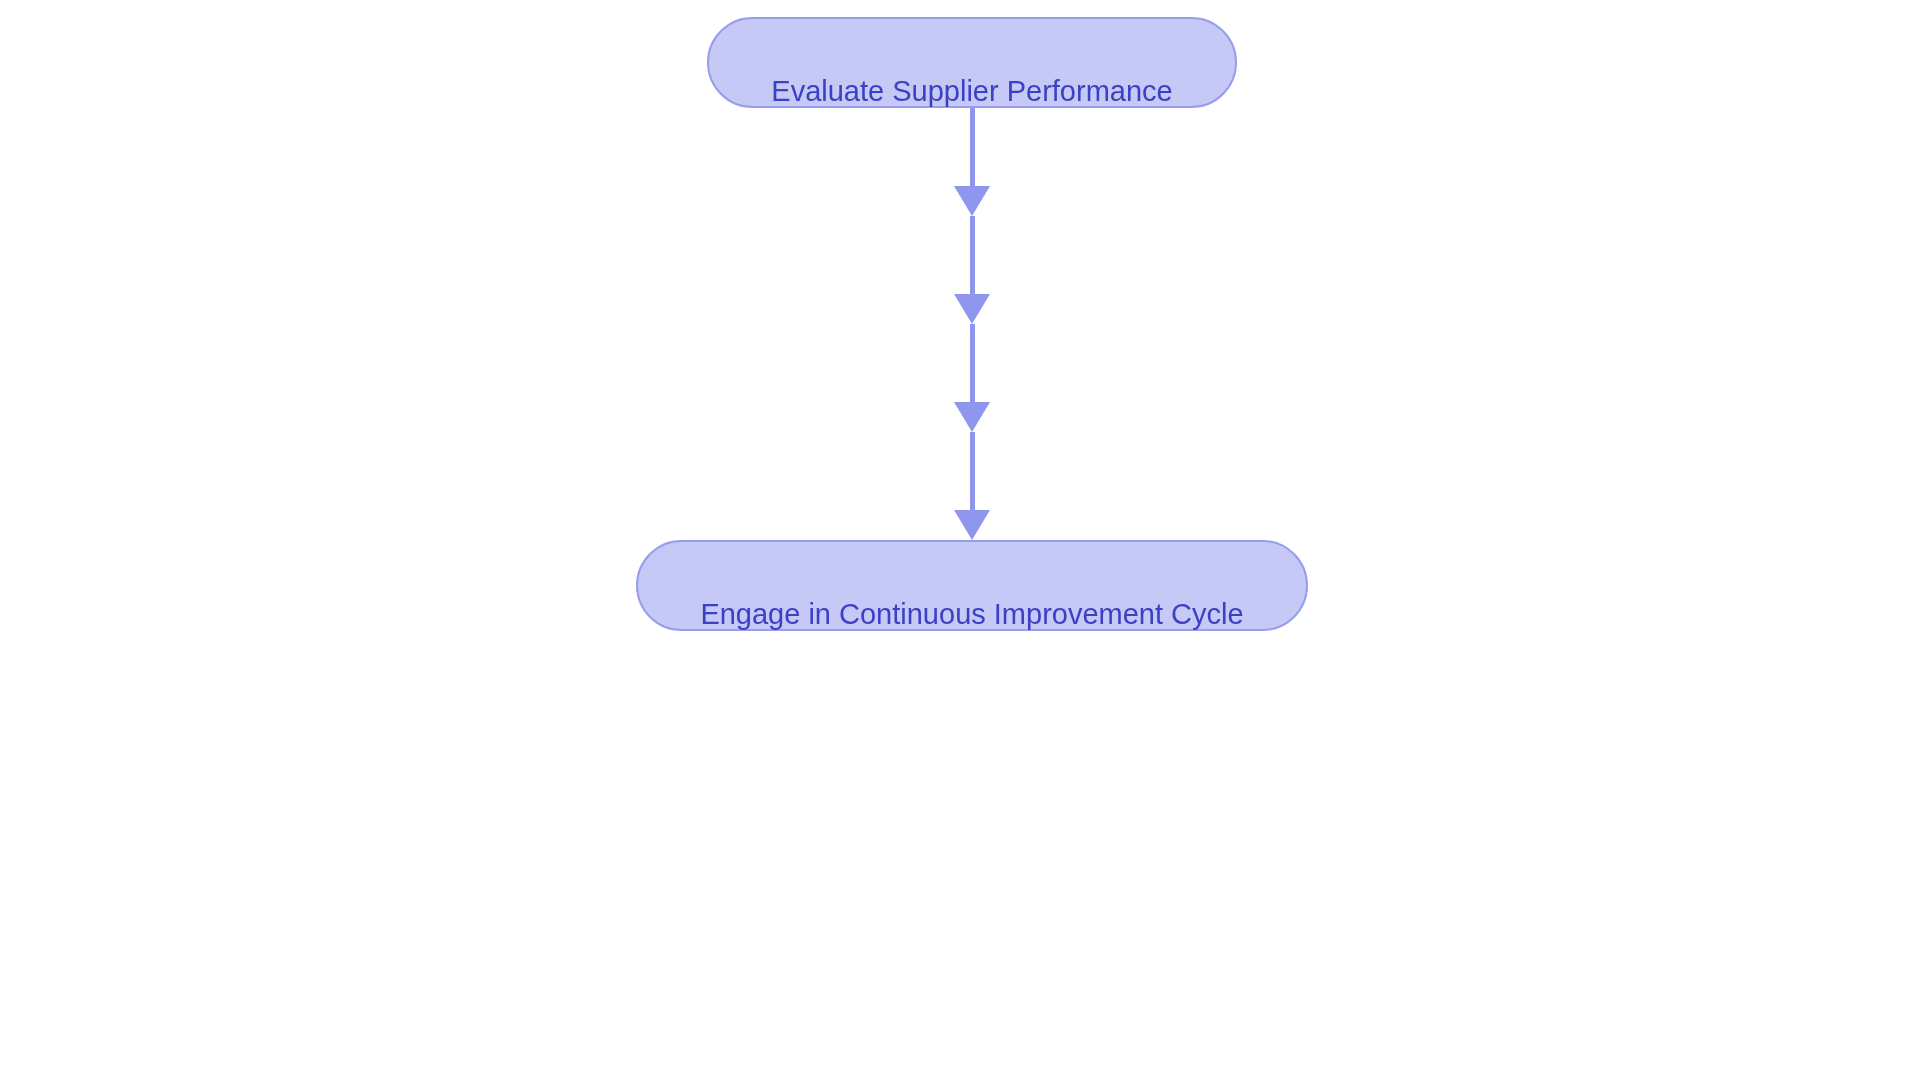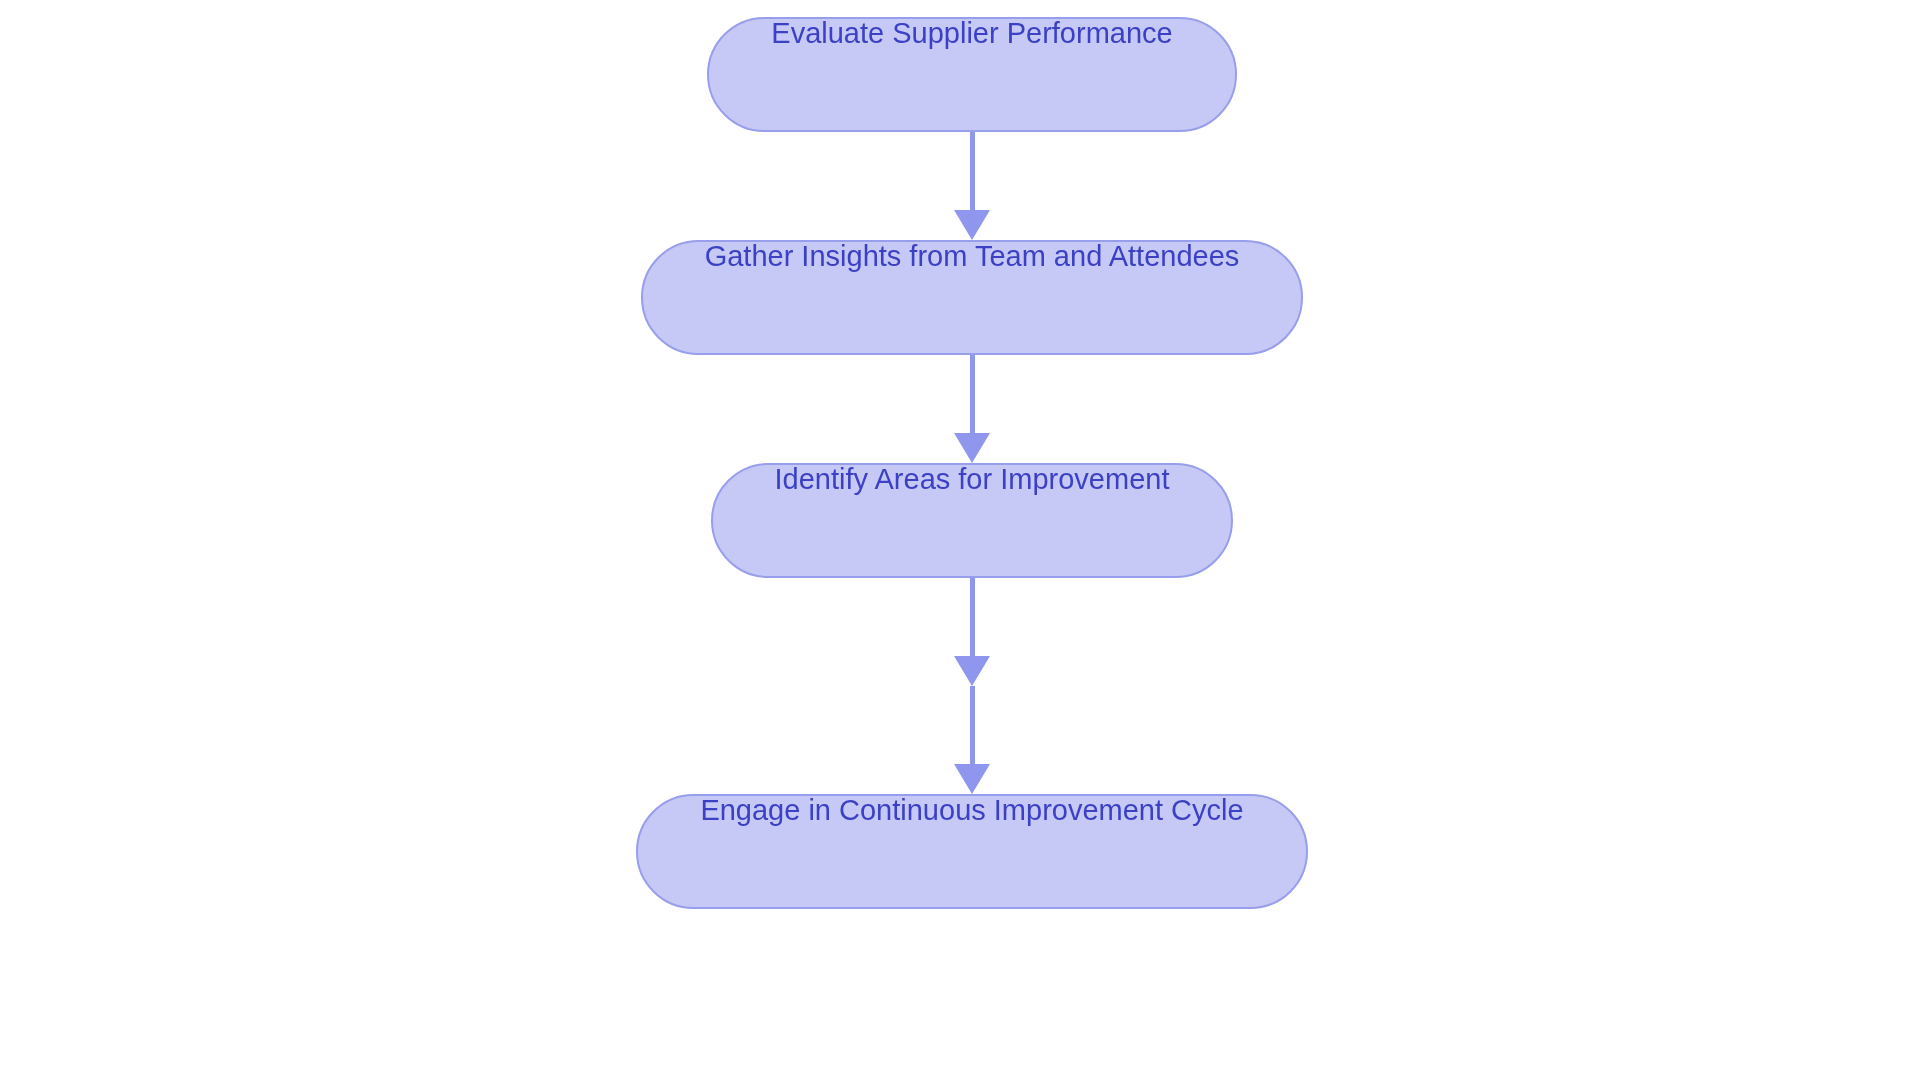--- a/index.html
+++ b/index.html
@@ -16,26 +16,26 @@
     position: absolute;
     top: 0;
     left: 12px; 
     width: 100%;
     display: flex;
     flex-direction: column;
     align-items: center;
     padding-top: 17px;
   }
   .node {
-    height: 115px;
+    height: 91px;
     border-radius: 62px;
     background: var(--node-fill, #c6c9f6);
     border: 2px solid var(--node-border, #979eec);
     display: flex;
-    align-items: flex-start;
+    align-items: flex-end;
     justify-content: center;
     padding: 0 62px;
   }
   .node-label {
     font-size: 29px;
     line-height: 1;
     color: var(--node-text, #3b40c4);
     white-space: nowrap;
   }
   .arrow {
@@ -65,32 +65,26 @@
 
     <div class="node">
       <span class="node-label">Evaluate Supplier Performance</span>
     </div>
 
     <div class="arrow">
       <div class="arrow-line"></div>
       <div class="arrow-head"></div>
     </div>
 
-    <div class="node">
-      <span class="node-label">Gather Insights from Team and Attendees</span>
-    </div>
 
     <div class="arrow">
       <div class="arrow-line"></div>
       <div class="arrow-head"></div>
     </div>
 
-    <div class="node">
-      <span class="node-label">Identify Areas for Improvement</span>
-    </div>
 
     <div class="arrow">
       <div class="arrow-line"></div>
       <div class="arrow-head"></div>
     </div>
 
 
     <div class="arrow">
       <div class="arrow-line"></div>
       <div class="arrow-head"></div>

